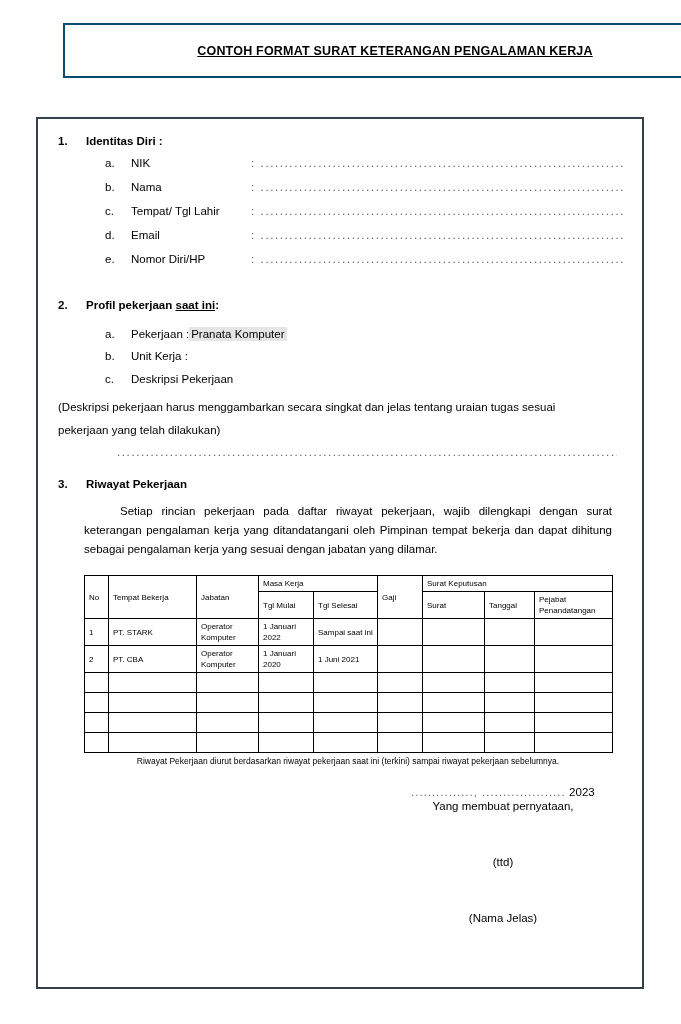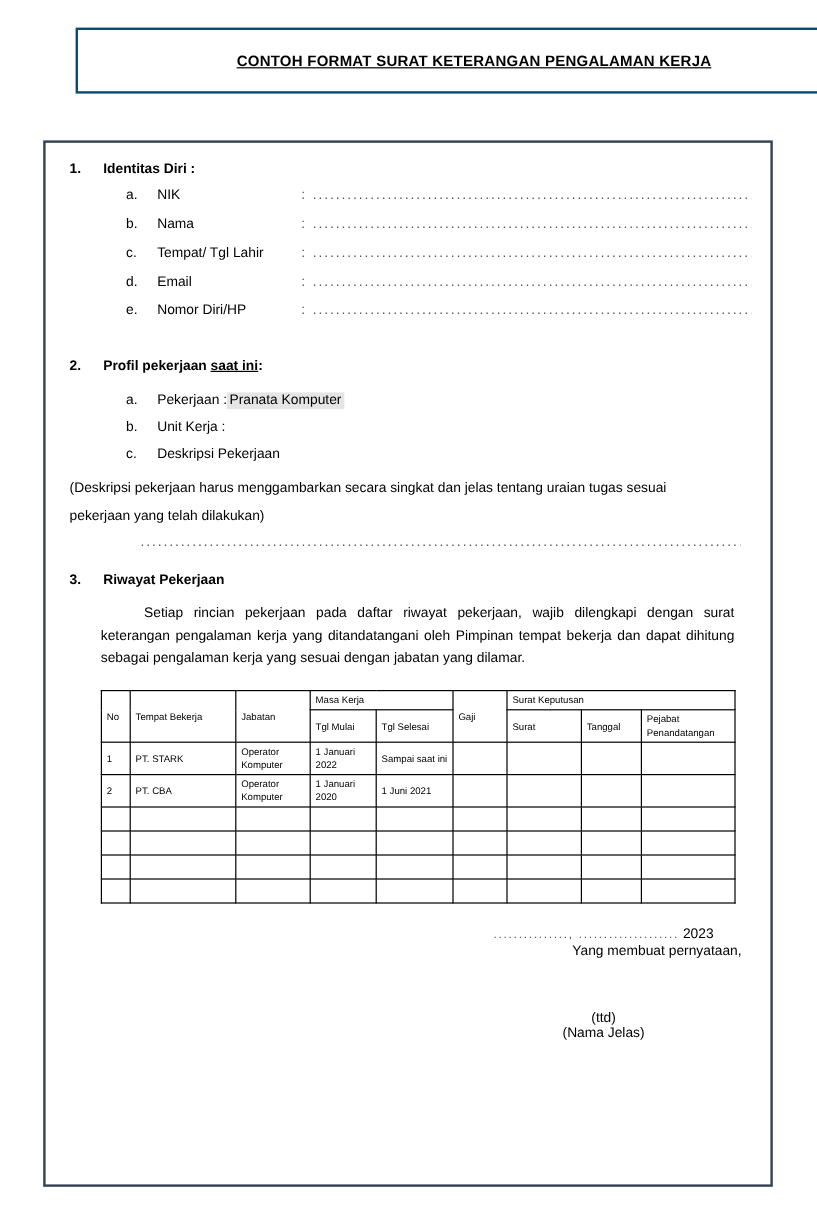--- a/index.html
+++ b/index.html
@@ -220,26 +220,26 @@
   .sign-date {
     white-space: nowrap;
   }
   .sign-date .dots {
     letter-spacing: 1.4px;
     color: #555;
     font-size: 10px;
   }
   .sign-line2 {
     margin-top: 2px;
-    text-align: right;
   }
   .sign-ttd {
     margin-top: 44px;
   }
   .sign-name {
+    margin-top: 44px;
   }
 </style>
 </head>
 <body>
 
 <div class="title-box">
   <div class="title-text">CONTOH FORMAT SURAT KETERANGAN PENGALAMAN KERJA</div>
 </div>
 
 <div class="page-frame">
@@ -406,20 +406,21 @@
                 <td></td>
                 <td></td>
                 <td></td>
                 <td></td>
                 <td></td>
                 <td></td>
             </tr>
           </tbody>
         </table>
 
+        <div class="tbl-note">Riwayat Pekerjaan diurut berdasarkan riwayat pekerjaan saat ini (terkini) sampai riwayat pekerjaan sebelumnya.</div>
       </div>
     </div>
 
     <div class="sign-block">
       <div class="sign-date"><span class="dots">..............., ....................</span> <span>2023</span></div>
       <div class="sign-line2">Yang membuat pernyataan,</div>
       <div class="sign-ttd">(ttd)</div>
       <div class="sign-name">(Nama Jelas)</div>
     </div>
 

